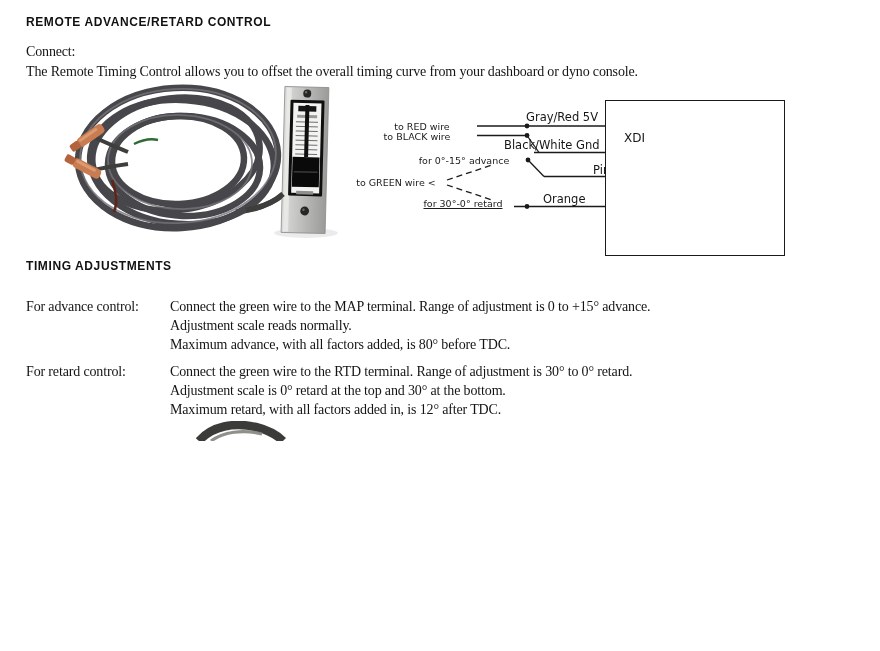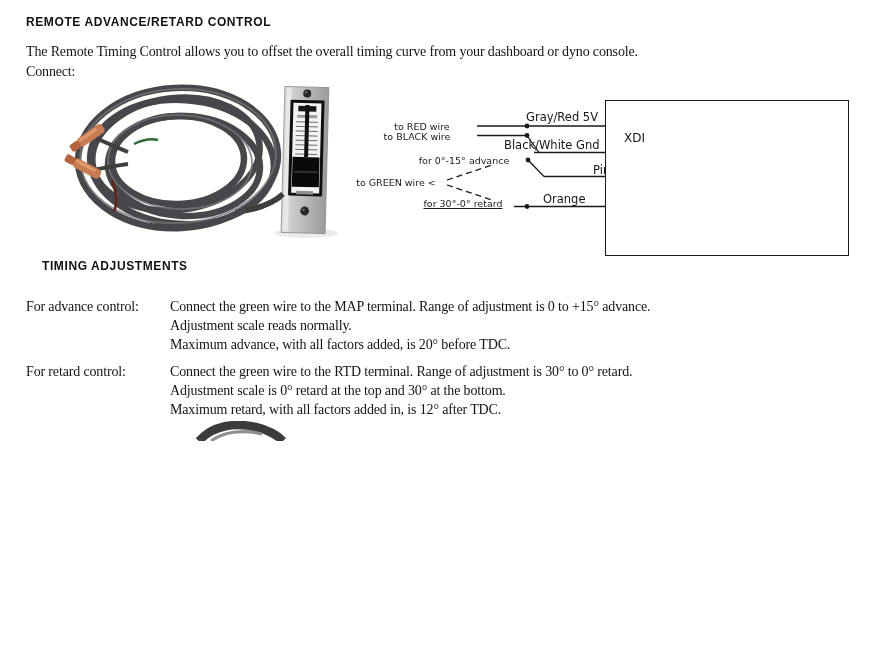--- a/index.html
+++ b/index.html
@@ -6,21 +6,21 @@
   .page {
     position:relative; width:880px; height:651px; background:#ffffff;
     font-family:"Liberation Serif", serif; color:#141414; overflow:hidden;
   }
   .heading {
     position:absolute; font-family:"Liberation Sans", sans-serif;
     font-weight:bold; font-size:12px; letter-spacing:0.6px; color:#111;
     line-height:16px; white-space:nowrap;
   }
   #title   { left:26px; top:14px; }
-  #timing-heading { left:26px; top:258px;margin-left:16px; }
+  #timing-heading { left:26px; top:258px; }
 
   .serifline { position:absolute; font-size:14px; letter-spacing:-0.15px;
                line-height:20px; white-space:nowrap; }
   #intro-block { left:26px; top:42px; }
 
   .defs { position:absolute; left:26px; top:290px; font-size:14px;
           letter-spacing:-0.15px; line-height:19.2px; }
   .dline { white-space:nowrap; }
   .term  { display:inline-block; width:144px;margin-top:7px; }
 
@@ -37,41 +37,41 @@
   #lab-black   { left:362px; top:130.5px; width:110px; }
   #lab-advance { left:404px; top:155px;   width:120px; }
   #lab-green   { left:346px; top:177px;   width:100px; }
   #lab-retard  { left:413px; top:198px;   width:100px;text-decoration:underline; }
   #lab-grayred    { left:526px; top:111px; }
   #lab-blackwhite { left:504px; top:139px; }
   #lab-pink       { left:593px; top:164px; }
   #lab-orange     { left:543px; top:193px; }
 
   #xdi-box {
-    position:absolute; left:605px; top:100px; width:244px; height:156px;
+    position:absolute; left:605px; top:100px; width:180px; height:156px;
     border:1.5px solid #1a1a1a; background:#ffffff; box-sizing:border-box;
   }
   #xdi-label { position:absolute; left:18px; top:30px;
                font-family:"DejaVu Sans", sans-serif; font-size:12px;
                line-height:14px; color:#161616; }
 
   #wire-lines { position:absolute; left:0; top:0; pointer-events:none; }
   #product-photo { position:absolute; left:50px; top:80px; }
   #partial-photo { position:absolute; left:196px; top:421px; }
 </style>
 </head>
 <body>
 
 <div class="page">
 
   <div id="title" class="heading">REMOTE ADVANCE/RETARD CONTROL</div>
 
   <div id="intro-block" class="serifline">
+    <div>Connect:</div>
     <div>The Remote Timing Control allows you to offset the overall timing curve from your dashboard or dyno console.</div>
-    <div>Connect:</div>
   </div>
 
   <svg id="product-photo" width="290" height="168" viewBox="0 0 290 168">
     <defs>
       <linearGradient id="metal" x1="0" y1="0" x2="1" y2="0">
         <stop offset="0" stop-color="#dcdcda"></stop>
         <stop offset="0.55" stop-color="#b7b7b5"></stop>
         <stop offset="1" stop-color="#9b9b99"></stop>
       </linearGradient>
     </defs>
@@ -173,21 +173,21 @@
   <div id="timing-heading" class="heading">TIMING ADJUSTMENTS</div>
 
   <div class="defs">
     <div class="dline">
       <span class="term">For advance control:</span><span>Connect the green wire to the MAP terminal. Range of adjustment is 0 to +15° advance.</span>
     </div>
     <div class="dline">
       <span class="term"></span><span>Adjustment scale reads normally.</span>
     </div>
     <div class="dline">
-      <span class="term"></span><span>Maximum advance, with all factors added, is 20° before TDC.</span>
+      <span class="term"></span><span>Maximum advance, with all factors added, is 80° before TDC.</span>
     </div>
     <div class="dline">
       <span class="term">For retard control:</span><span>Connect the green wire to the RTD terminal. Range of adjustment is 30° to 0° retard.</span>
     </div>
     <div class="dline">
       <span class="term"></span><span>Adjustment scale is 0° retard at the top and 30° at the bottom.</span>
     </div>
     <div class="dline">
       <span class="term"></span><span>Maximum retard, with all factors added in, is 12° after TDC.</span>
     </div>

